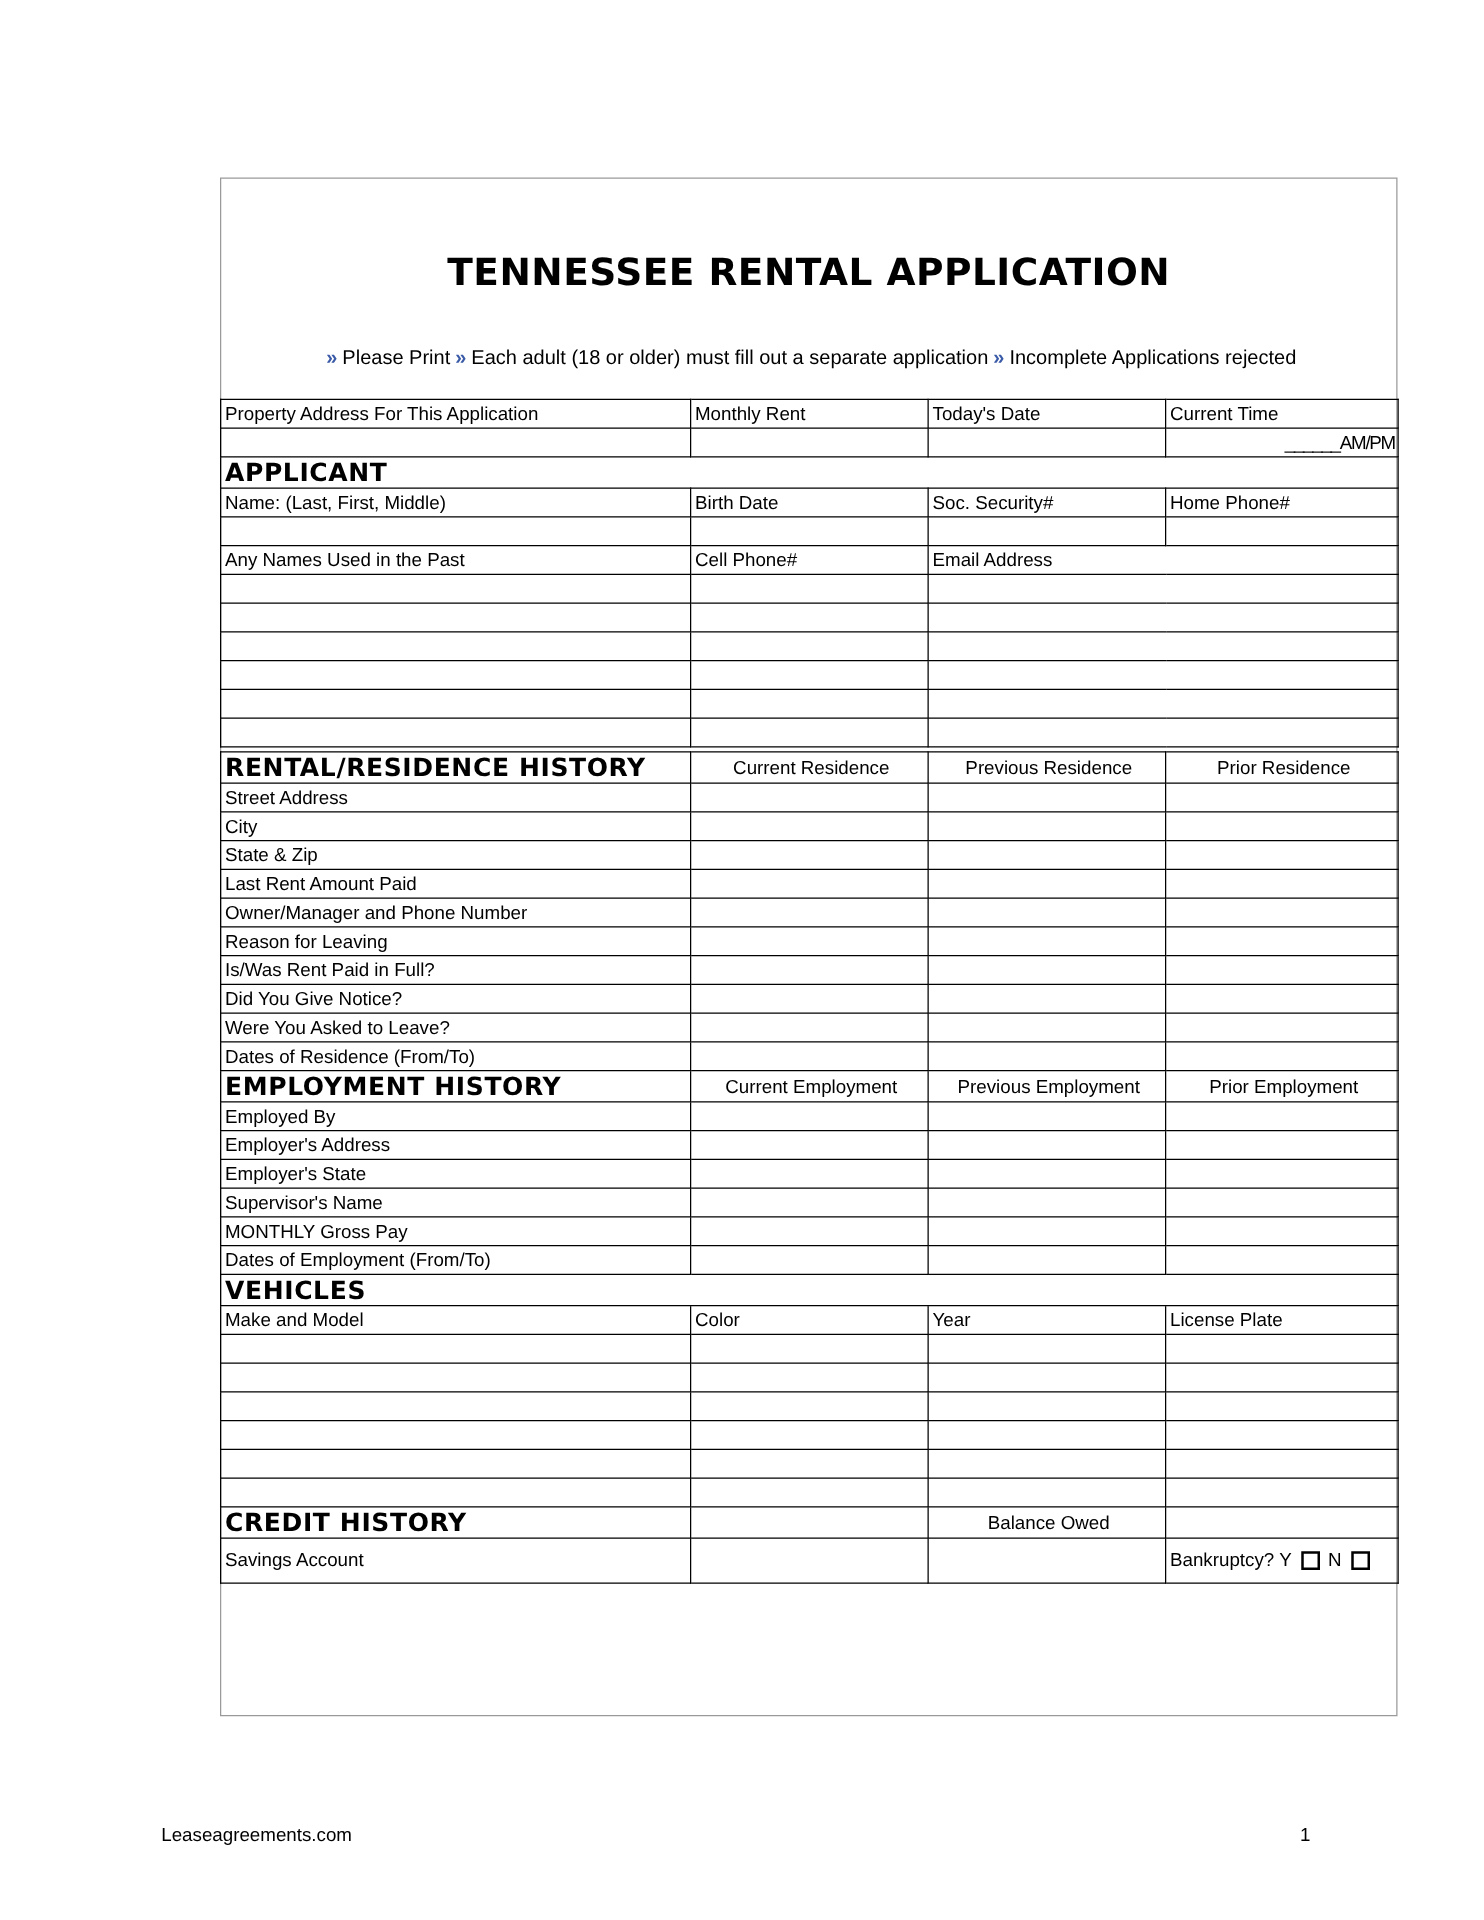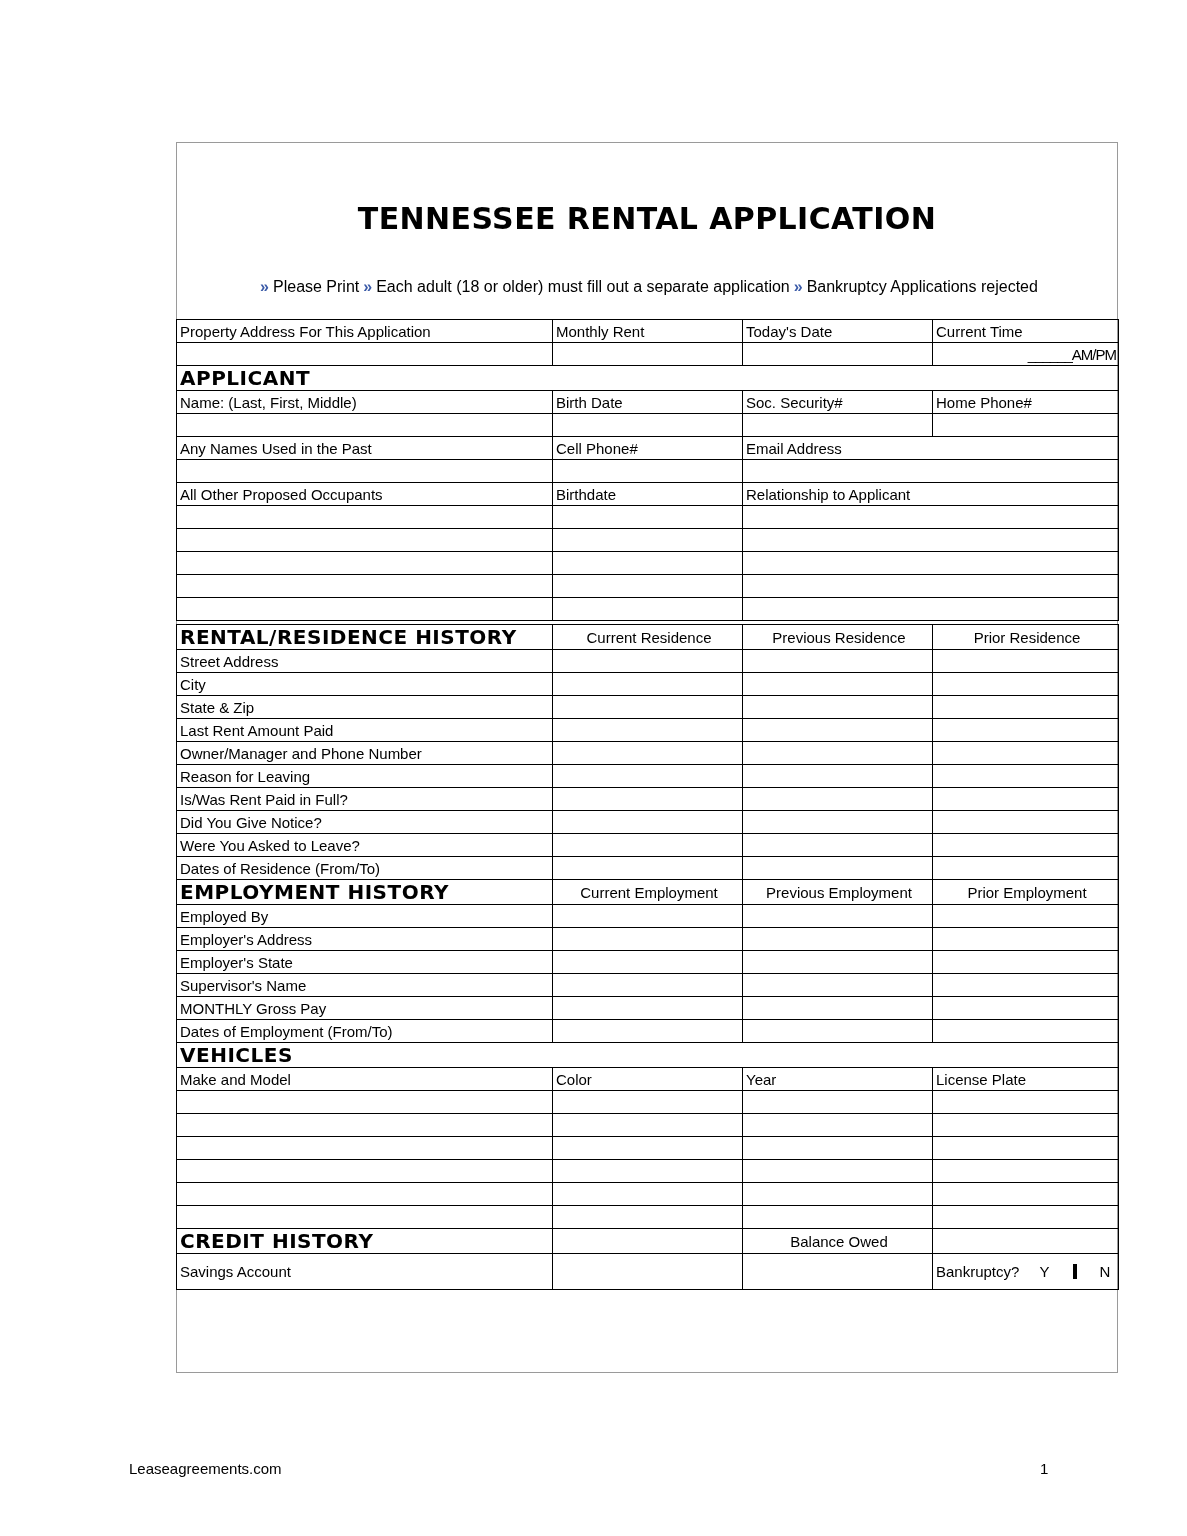--- a/index.html
+++ b/index.html
@@ -146,21 +146,21 @@
   }
   .blankline {
     letter-spacing: -1px;
   }
 
   .bankruptcy {
     font-size: 15px;
     white-space: nowrap;
     display: flex;
     align-items: center;
-    gap: 20px;
+    gap: 4px;
   }
   .cbox {
     display: inline-block;
     width: 15px;
     height: 15px;
     border: 2px solid #000;
     box-sizing: border-box;
     margin: 0 2px 0 4px;
     vertical-align: -2px;
   }
@@ -187,21 +187,21 @@
 </head>
 <body>
 
 <div class="page">
 
   <div class="form-frame"></div>
 
   <div class="header-block">
     <div class="form-title">TENNESSEE RENTAL APPLICATION</div>
     <div class="instructions">
-      <span class="arrow-glyph">»</span><span>Please Print</span><span class="arrow-glyph">»</span><span>Each adult (18 or older) must fill out a separate application</span><span class="arrow-glyph">»</span><span>Bankruptcy Applications rejected</span>
+      <span class="arrow-glyph">»</span><span>Please Print</span><span class="arrow-glyph">»</span><span>Each adult (18 or older) must fill out a separate application</span><span class="arrow-glyph">»</span><span>Incomplete Applications rejected</span>
     </div>
   </div>
 
   <table class="form-table">
     <colgroup>
       <col style="width:376px">
       <col style="width:190px">
       <col style="width:190px">
       <col style="width:186px">
     </colgroup>
@@ -243,25 +243,20 @@
         <td class="lbl">Any Names Used in the Past</td>
         <td class="lbl">Cell Phone#</td>
         <td class="lbl" colspan="2">Email Address</td>
       </tr>
       <tr>
         <td class="blank"></td>
         <td class="blank"></td>
         <td class="blank" colspan="2"></td>
       </tr>
 
-      <tr>
-        <td class="lbl">All Other Proposed Occupants</td>
-        <td class="lbl">Birthdate</td>
-        <td class="lbl" colspan="2">Relationship to Applicant</td>
-      </tr>
       <tr>
         <td class="blank"></td>
         <td class="blank"></td>
         <td class="blank" colspan="2"></td>
       </tr>
       <tr>
         <td class="blank"></td>
         <td class="blank"></td>
         <td class="blank" colspan="2"></td>
       </tr>

